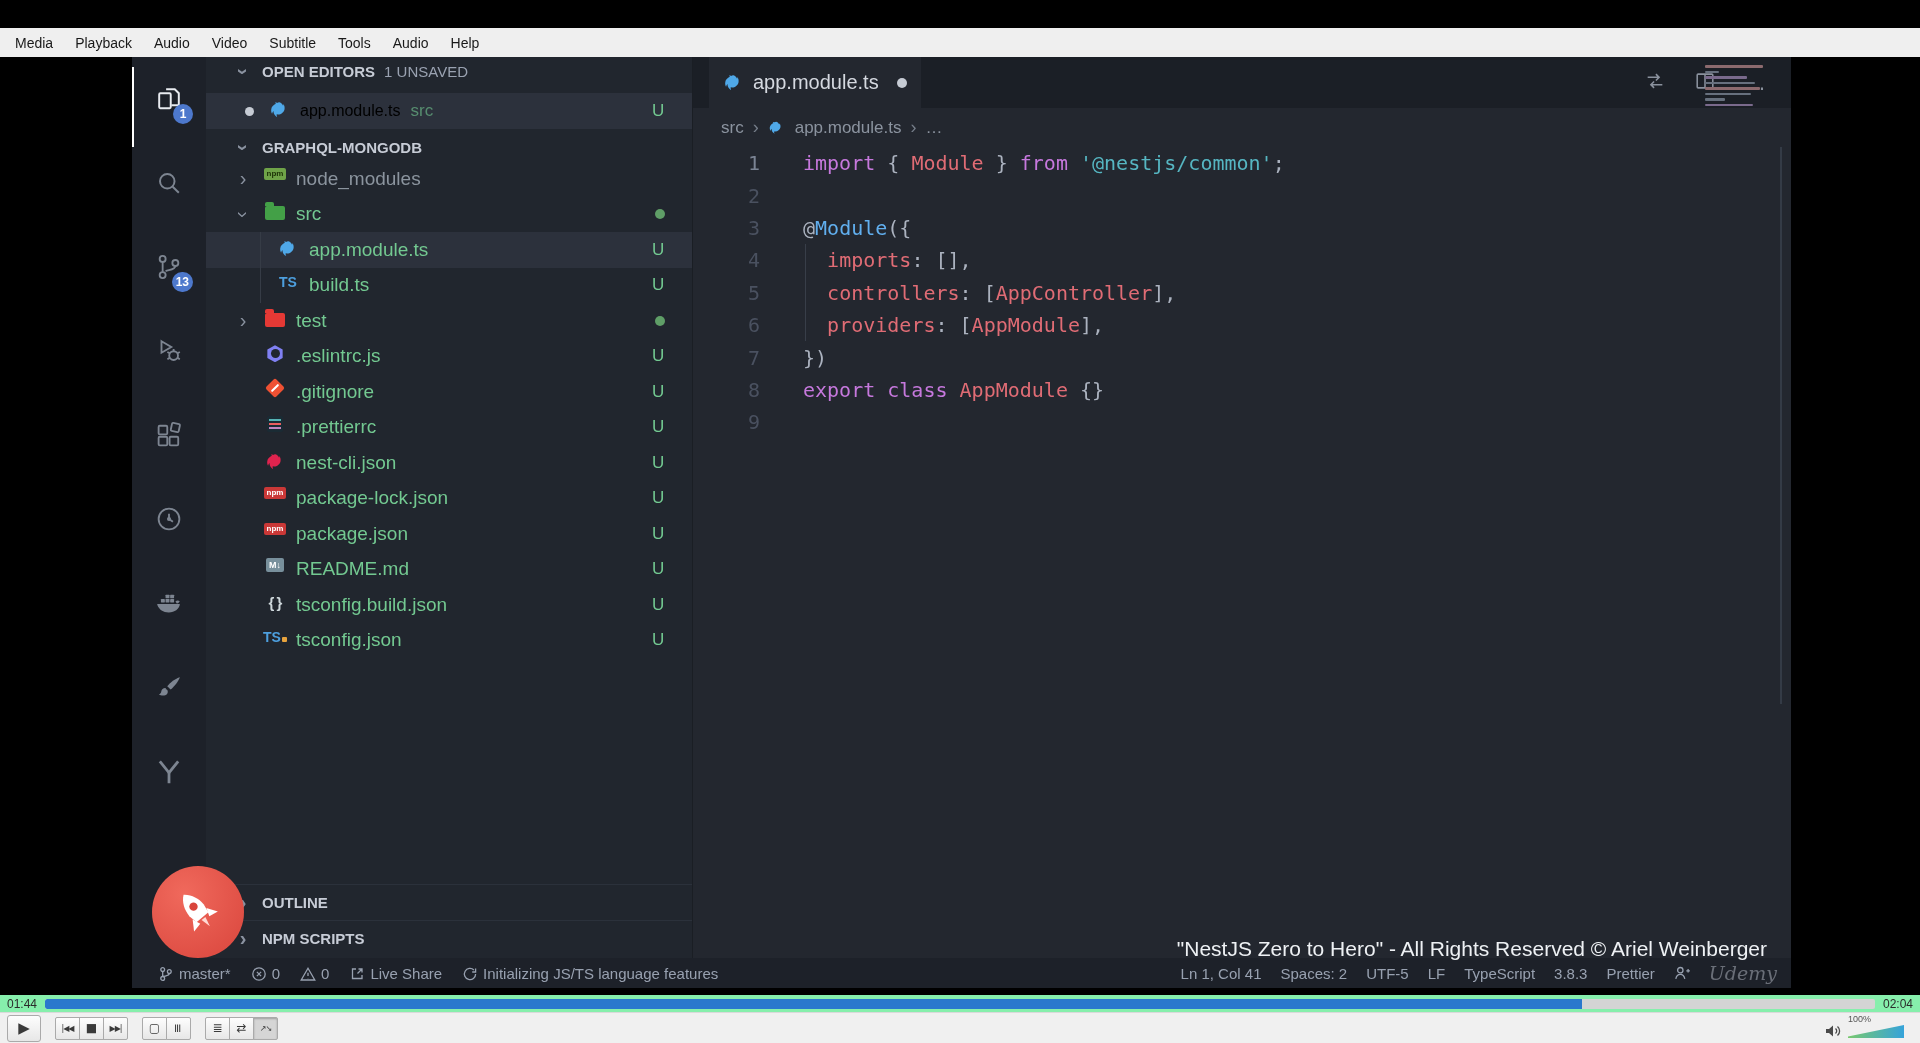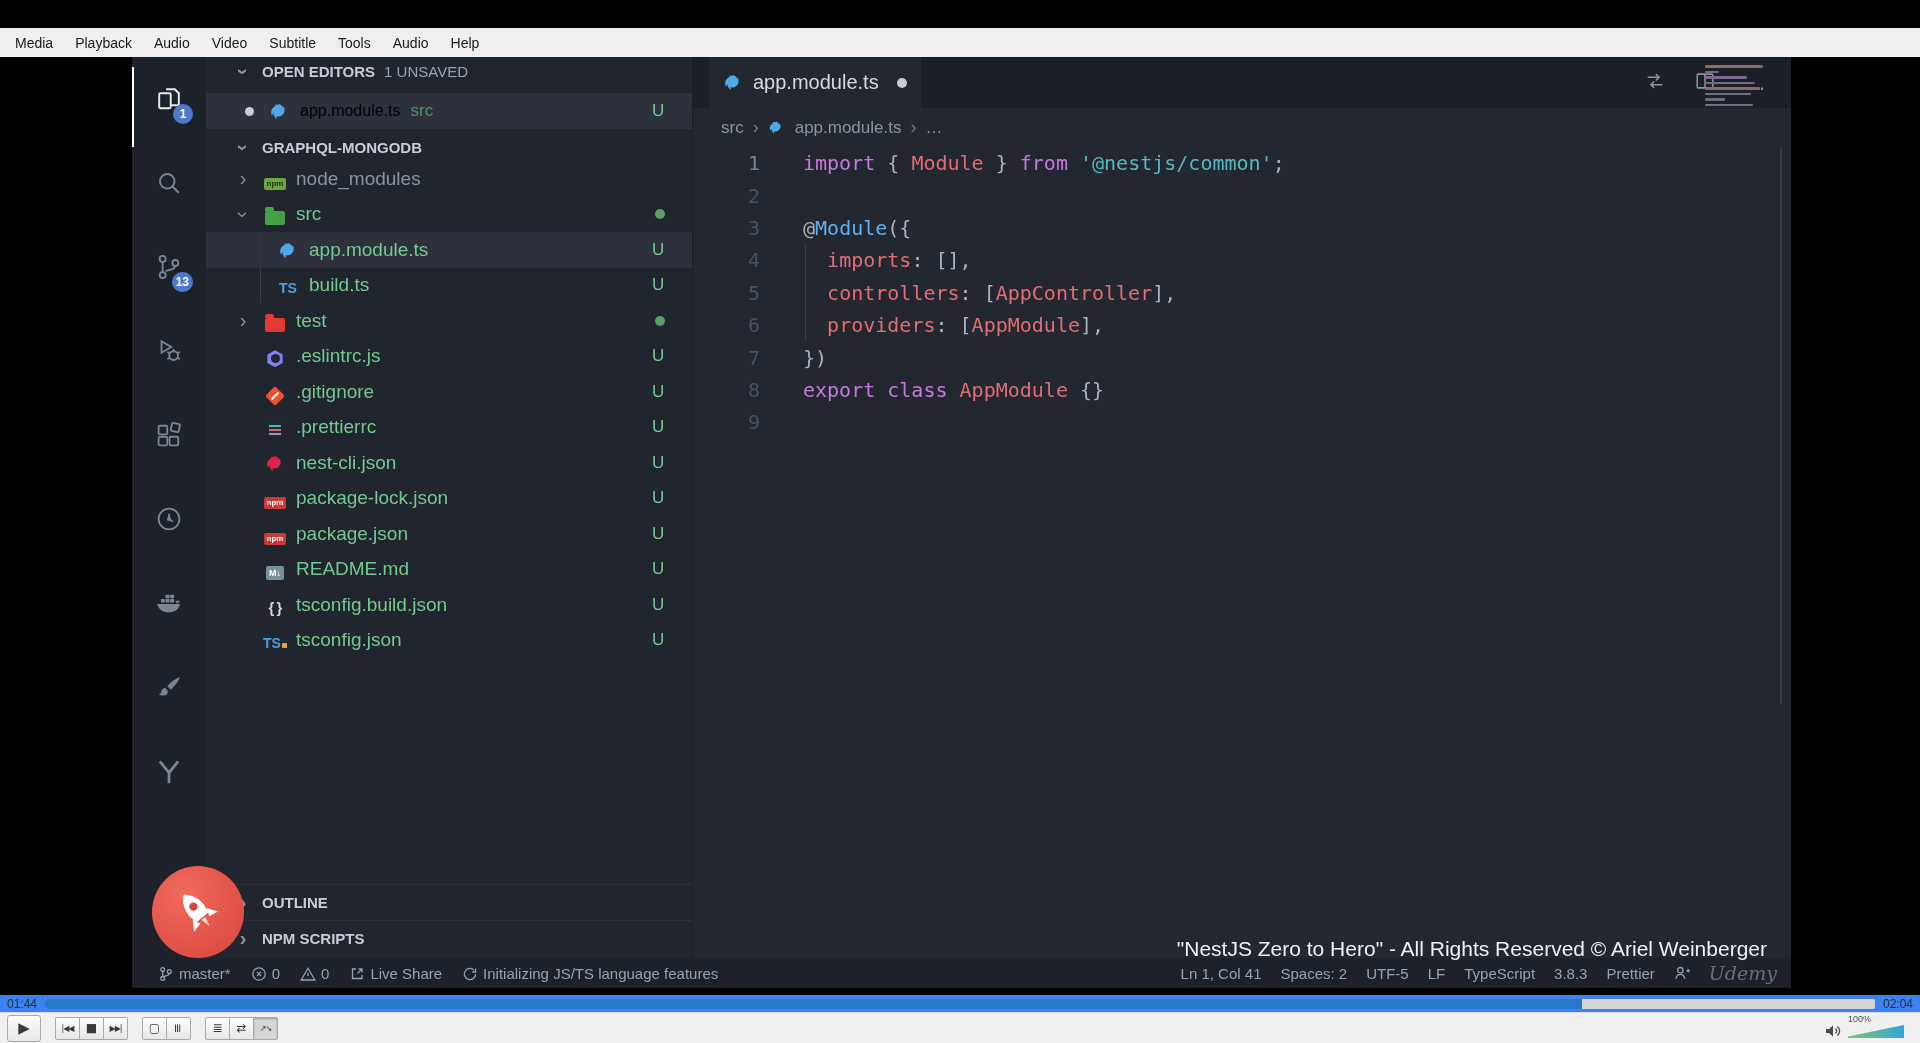--- a/index.html
+++ b/index.html
@@ -33,21 +33,21 @@
 .oe-item{height:36px;margin-top:8px;display:flex;align-items:center;background:#2c313c;position:relative}
 .mod-dot{width:9px;height:9px;border-radius:50%;background:#c6cbd4;margin-left:39px;flex:none}
 .oe-item .ficon{margin-left:12px}
 .gm{margin-top:4px}
 .tree .row{height:35.5px;display:flex;align-items:center;position:relative;font-size:19px;color:#73c991}
 .row.sel{background:#2c313c}
 .row.muted .lbl{color:#8b949e}
 .row .chev.empty{visibility:hidden}
 .row.l2{padding-left:13px}
 .row.l2::before{content:'';position:absolute;left:54px;top:0;bottom:0;width:1px;background:#363c46}
-.ficon{width:26px;height:22px;display:flex;align-items:flex-end;justify-content:center;flex:none}
+.ficon{width:26px;height:22px;display:flex;align-items:flex-start;justify-content:center;flex:none}
 .lbl{margin-left:8px;white-space:nowrap}
 .lbl-detail{margin-left:10px;color:rgba(115,201,145,.6);font-size:17px}
 .ustat{position:absolute;left:446px;color:#73c991;font-size:17px}
 .gdot{position:absolute;left:449px;width:10px;height:10px;border-radius:50%;background:#5f9e67}
 .sb-bottom{position:absolute;left:0;right:0}
 .sb-bottom .sec-head{border-top:1px solid #2b313b;height:36px}
 
 .fbox{font-size:8px;font-weight:bold;color:#fff;border-radius:2px;padding:2px 3px;line-height:1}
 .npmred{background:#ca3837}
 .npmgreen{background:#6fa348;color:#1d3307}
@@ -92,21 +92,21 @@
 .sb-right{margin-left:auto;display:flex;gap:19px;align-items:center}
 .sb-it{display:flex;align-items:flex-end;gap:5px;white-space:nowrap}
 .sb-it svg{width:16px;height:16px}
 .udemy{font-family:"DejaVu Serif",serif;font-style:italic;font-size:19px;color:rgba(200,205,215,.45)}
 
 .rocket{position:absolute;left:152px;top:809px;width:92px;height:92px;border-radius:50%;background:radial-gradient(circle at 35% 30%,#f0695c,#d9453c);display:flex;align-items:center;justify-content:center;z-index:5}
 .brand{position:absolute;left:246px;top:838px;font-size:36px;font-weight:bold;color:#ededed;z-index:5;letter-spacing:.5px}
 .brand .tld{color:#a3a9af;font-weight:bold}
 .copyright{position:absolute;right:153px;top:880px;font-size:21px;color:#eef1f4;z-index:5;white-space:nowrap}
 
-.seek{position:absolute;left:0;right:0;top:995px;height:17px;background:#3b82f6;display:flex;align-items:center;padding:4px 7px;gap:8px}
+.seek{position:absolute;left:0;right:0;top:995px;height:17px;background:#86efac;display:flex;align-items:center;padding:4px 7px;gap:8px}
 .time{font-size:12px;color:#2b2b2b;flex:none}
 .track{flex:1;height:10px;background:#d4d4d4;border-radius:2px;overflow:hidden}
 .fill{height:100%;background:#2a78cd;border-radius:2px 0 0 2px}
 .controls{position:absolute;left:0;right:0;top:1012px;height:31px;background:#f0f0f0;border-top:1px solid #dadada;display:flex;align-items:center}
 .vbtn{height:23px;min-width:25px;border:1px solid #aaa;background:linear-gradient(#fdfdfd,#e7e7e7);border-radius:2px;display:flex;align-items:center;justify-content:center;font-size:12px;color:#3a3a3a;font-family:"DejaVu Sans",sans-serif}
 .vbtn.play{width:34px;height:27px;font-size:15px;margin-left:7px;border-radius:3px}
 .bgroup{display:flex;margin-left:14px}
 .bgroup .vbtn{border-radius:0;margin-left:-1px}
 .bgroup .vbtn:first-child{border-radius:2px 0 0 2px;margin-left:0}
 .bgroup .vbtn:last-child{border-radius:0 2px 2px 0}

